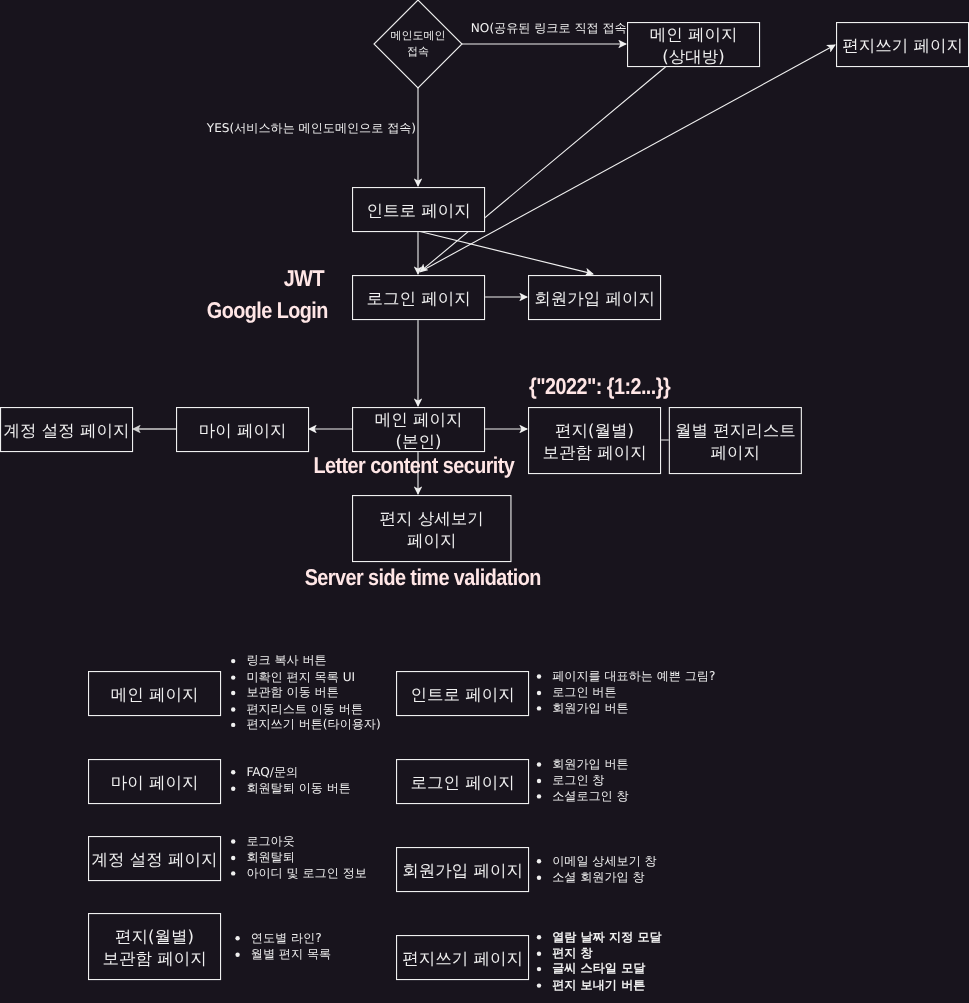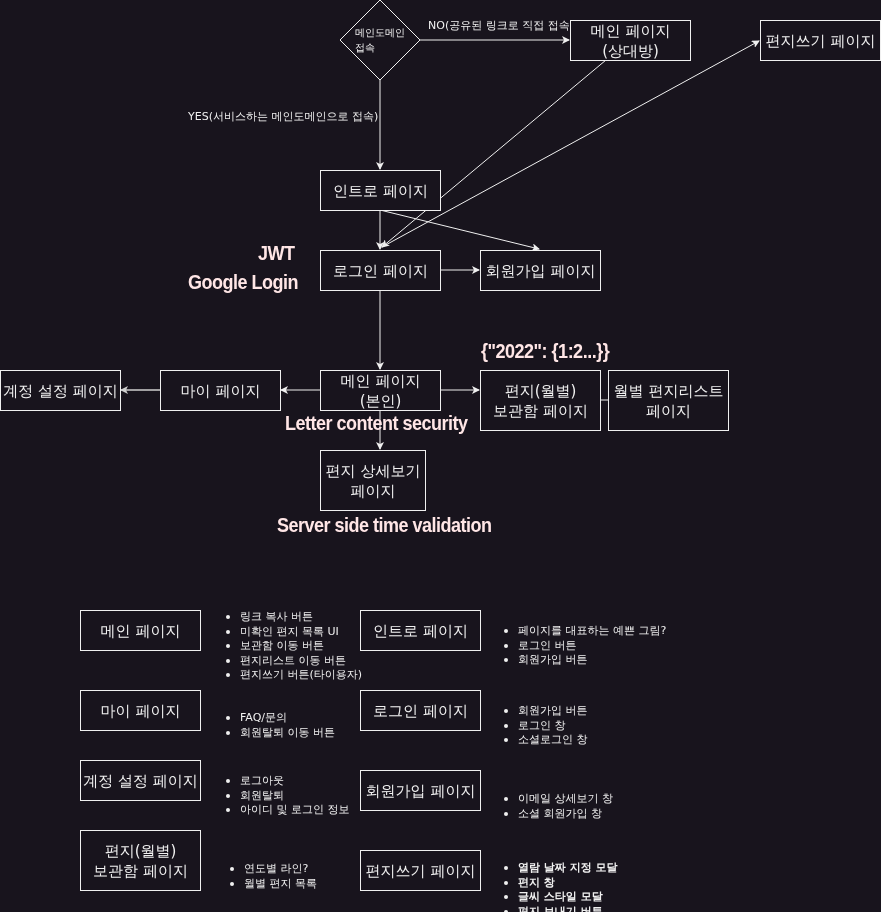--- a/index.html
+++ b/index.html
@@ -11,31 +11,31 @@
   svg.edges { position:absolute; left:0; top:0; width:881px; height:912px; pointer-events:none; }
   .node {
     position:absolute; box-sizing:border-box; border:1px solid #f0f0f0;
     background:#18141d; display:flex; align-items:center; justify-content:center;
     text-align:center; font-size:15px; line-height:20px; color:#f0f0f0;
     white-space:pre-line; cursor:pointer;
   }
   .diamond-wrap { position:absolute; left:340px; top:0; width:80px; height:80px; cursor:pointer; }
   .diamond-label {
     position:absolute; left:0; top:0; width:80px; height:80px; display:flex;
-    align-items:center; justify-content:center; text-align:left;
+    align-items:center; justify-content:center; text-align:center;
     font-size:10px; line-height:15px; white-space:pre-line; color:#f0f0f0;
   }
   .edge-label { position:absolute; font-size:11px; color:#f0f0f0; white-space:nowrap; }
   .annot {
     position:absolute; color:#ffe6e6; font-family:"Liberation Sans",sans-serif;
     font-weight:bold; font-size:18px; white-space:nowrap; letter-spacing:-0.5px;
     transform:scaleY(1.15); transform-origin:left center;
   }
   .bullets {
-    position:absolute; margin:16px; padding:0 0 0 18px; font-size:11px; line-height:14.5px;
+    position:absolute; margin:0; padding:0 0 0 18px; font-size:11px; line-height:14.5px;
     color:#f0f0f0; list-style:none;
   }
   .bullets li { position:relative; white-space:nowrap; }
   .bullets li::before {
     content:""; position:absolute; left:-14px; top:5px; width:4px; height:4px;
     border-radius:50%; background:#f0f0f0;
   }
 </style>
 </head>
 <body>
@@ -94,21 +94,21 @@
 <div class="node" style="left:320px;top:250px;width:121px;height:41px;">로그인 페이지</div>
 <div class="node" style="left:480px;top:250px;width:121px;height:41px;">회원가입 페이지</div>
 <div class="node" style="left:320px;top:370px;width:121px;height:41px;">메인 페이지
 (본인)</div>
 <div class="node" style="left:160px;top:370px;width:121px;height:41px;">마이 페이지</div>
 <div class="node" style="left:0px;top:370px;width:121px;height:41px;">계정 설정 페이지</div>
 <div class="node" style="left:480px;top:370px;width:121px;height:61px;">편지(월별)
 보관함 페이지</div>
 <div class="node" style="left:608px;top:370px;width:121px;height:61px;">월별 편지리스트
 페이지</div>
-<div class="node" style="left:320px;top:450px;width:106px;height:61px;">편지 상세보기
+<div class="node" style="left:320px;top:450px;width:145px;height:61px;">편지 상세보기
 페이지</div>
 
 <div class="annot" style="left:258px;top:243px;">JWT</div>
 <div class="annot" style="left:188px;top:272px;">Google Login</div>
 <div class="annot" style="left:481px;top:341px;">{"2022": {1:2...}}</div>
 <div class="annot" style="left:285px;top:413px;">Letter content security</div>
 <div class="annot" style="left:277px;top:515px;">Server side time validation</div>
 
 <div class="node" style="left:80px;top:610px;width:121px;height:41px;">메인 페이지</div>
 <ul class="bullets" style="left:206px;top:594px;">

